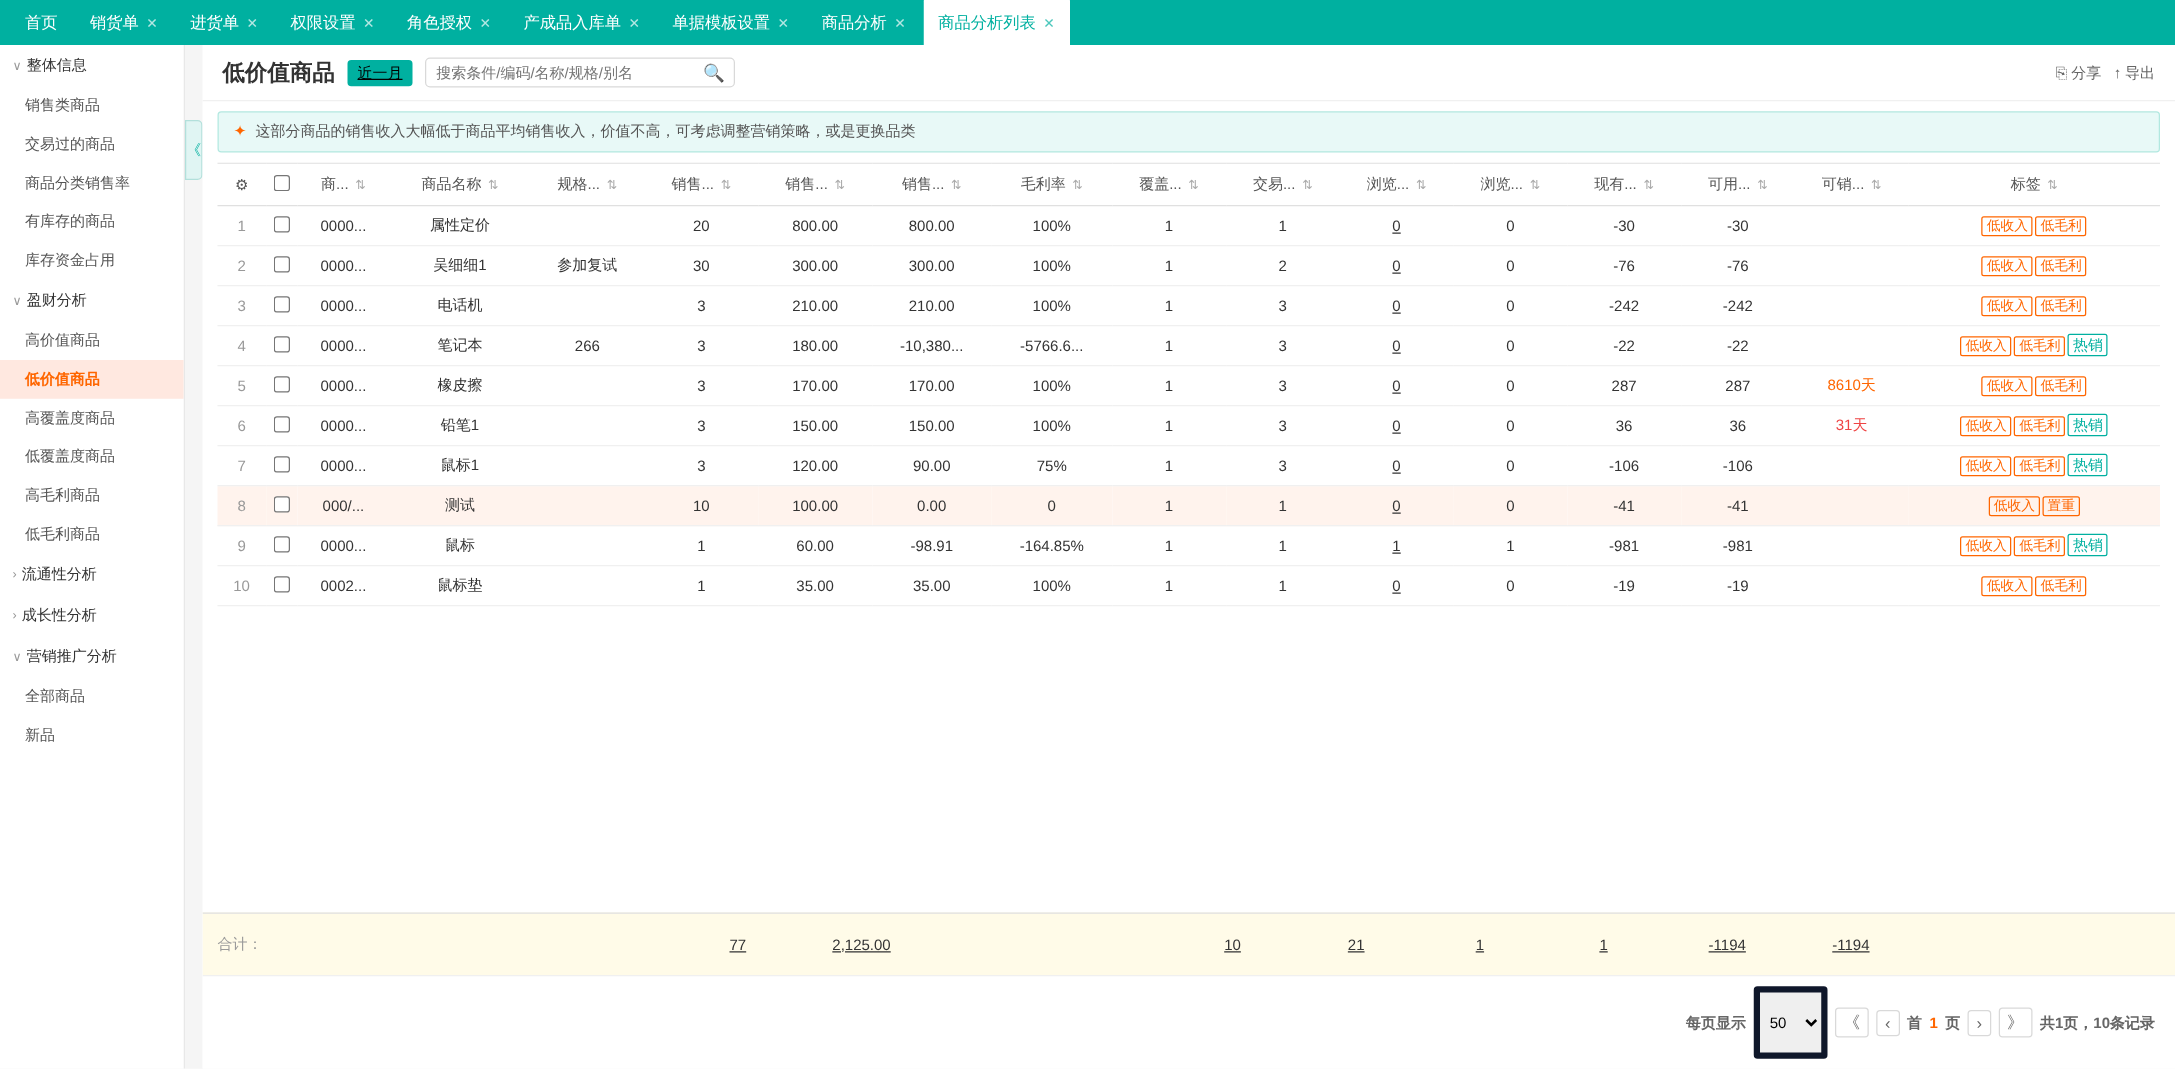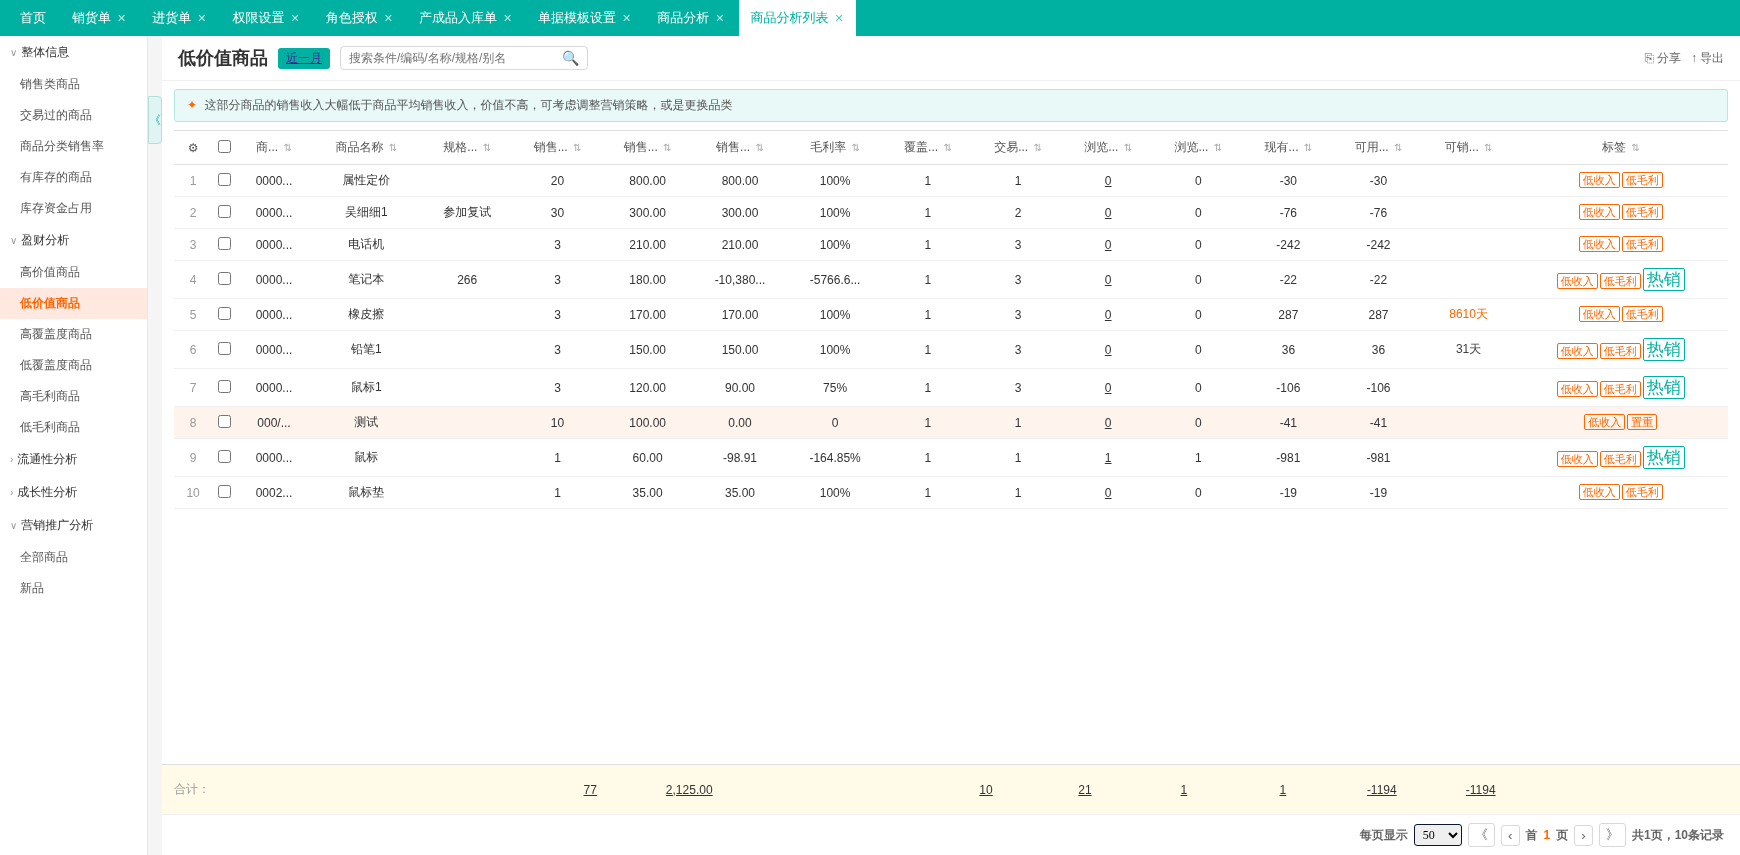--- a/index.html
+++ b/index.html
@@ -76,21 +76,21 @@
       border-bottom: 1px solid #f0f0f0;
       gap: 10px;
     }
     .page-title {
       font-size: 18px;
       font-weight: bold;
       color: #333;
     }
     .tag-btn {
       background: #00b0a0;
-      color: #4c1d95;
+      color: #000000;
       border: none;
       border-radius: 3px;
       padding: 2px 8px;
       font-size: 12px;
       cursor: pointer;
       text-decoration: underline;
     }
     .search-box {
       border: 1px solid #d9d9d9;
       border-radius: 4px;
@@ -144,21 +144,21 @@
     thead tr th .col-sort { color: #aaa; font-size: 10px; margin-left: 2px; }
     tbody tr td {
       border-bottom: 1px solid #f0f0f0;
       padding: 7px 6px;
       text-align: center;
       color: #333;
       white-space: nowrap;
     }
     tbody tr.highlighted { background: #fff3ed; }
     .tag-orange { color: #f60; font-size: 11px; border: 1px solid #f60; border-radius: 2px; padding: 1px 3px; margin: 0 1px; }
-    .tag-green { color: #00b0a0; font-size: 17px; border: 1px solid #00b0a0; border-radius: 2px; padding: 1px 3px; margin: 16px 1px; }
+    .tag-green { color: #00b0a0; font-size: 12px; border: 1px solid #00b0a0; border-radius: 2px; padding: 1px 3px; margin: 16px 1px; }
     .underline { text-decoration: underline; cursor: pointer; }
     .row-num { color: #999; }
 
     
     .table-footer {
       border-top: 1px solid #e0e0e0;
       padding: 16px 12px;
       display: flex;
       align-items: center;
       background: #fffbe8;
@@ -173,21 +173,21 @@
       display: flex;
       align-items: center;
       justify-content: flex-end;
       padding: 8px 16px;
       border-top: 1px solid #f0f0f0;
       gap: 6px;
       font-size: 12px;
       background: #fff;
     }
     .pagination-bar .pg-label { color: #666; font-weight: bold; }
-    .pagination-bar .pg-select { border: 1px solid #0f172a; padding: 2px 4px; border-radius: 3px; font-size: 12px; font-family: Liberation Serif, serif; }
+    .pagination-bar .pg-select { border: 5px solid #0f172a; padding: 16px 4px; border-radius: 3px; font-size: 12px; }
     .pagination-bar .pg-btn { border: 1px solid #d9d9d9; background: #fff; padding: 2px 6px; border-radius: 3px; cursor: pointer; color: #666; }
     .pagination-bar .pg-cur { color: #f60; font-weight: bold; }
 
     
     .collapse-btn {
       width: 14px;
       height: 48px;
       background: #e0f5f3;
       border: 1px solid #b2e0db;
       border-radius: 0 4px 4px 0;
@@ -423,21 +423,21 @@
     <td>3</td>
     <td>150.00</td>
     <td>150.00</td>
     <td>100%</td>
     <td>1</td>
     <td>3</td>
     <td><span class="underline">0</span></td>
     <td>0</td>
     <td>36</td>
     <td>36</td>
-    <td style="color:#404040">31天</td>
+    <td style="color:#ef4444">31天</td>
     <td><span class="tag-orange">低收入</span><span class="tag-orange">低毛利</span><span class="tag-green">热销</span></td>
   </tr>
             <tr>
     <td><span class="row-num">7</span></td>
     <td class="checkbox-cell"><input type="checkbox" style=""></td>
     <td>0000...</td>
     <td>鼠标1</td>
     <td></td>
     <td>3</td>
     <td>120.00</td>

